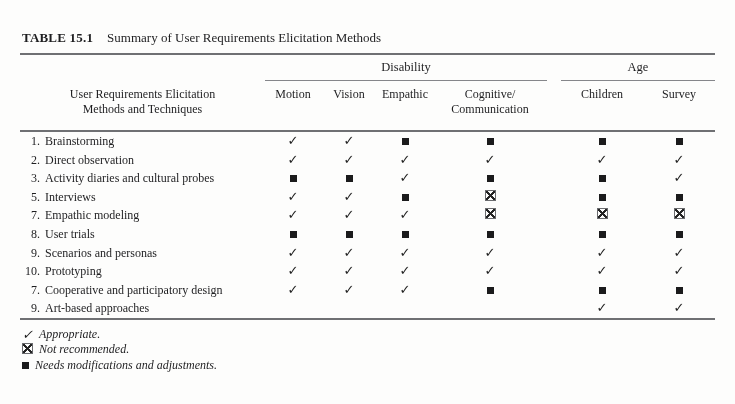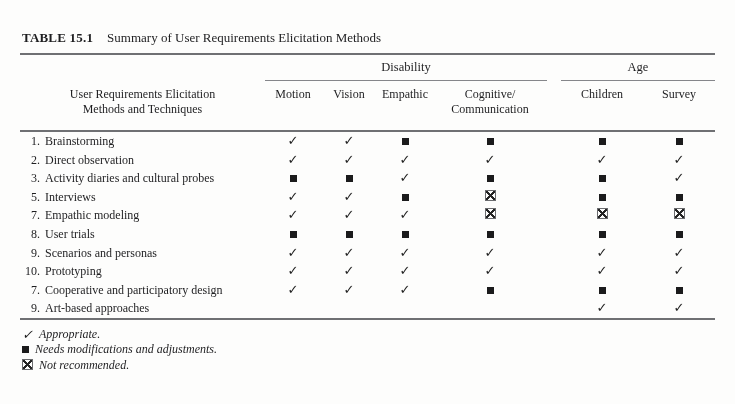--- a/index.html
+++ b/index.html
@@ -218,20 +218,20 @@
           <td><span class="icon check">✓</span></td>
         </tr>
       </tbody>
   </table>
 
   <div class="legend">
     <div class="legend-item">
       <span class="icon check">✓</span><span>Appropriate.</span>
     </div>
     <div class="legend-item">
+      <span class="icon crossbox"></span><span>Not recommended.</span>
+    </div>
+    <div class="legend-item">
       <span class="icon square"></span><span>Needs modifications and adjustments.</span>
     </div>
-    <div class="legend-item">
-      <span class="icon crossbox"></span><span>Not recommended.</span>
-    </div>
   </div>
 
 </div>
 
 </body></html>

